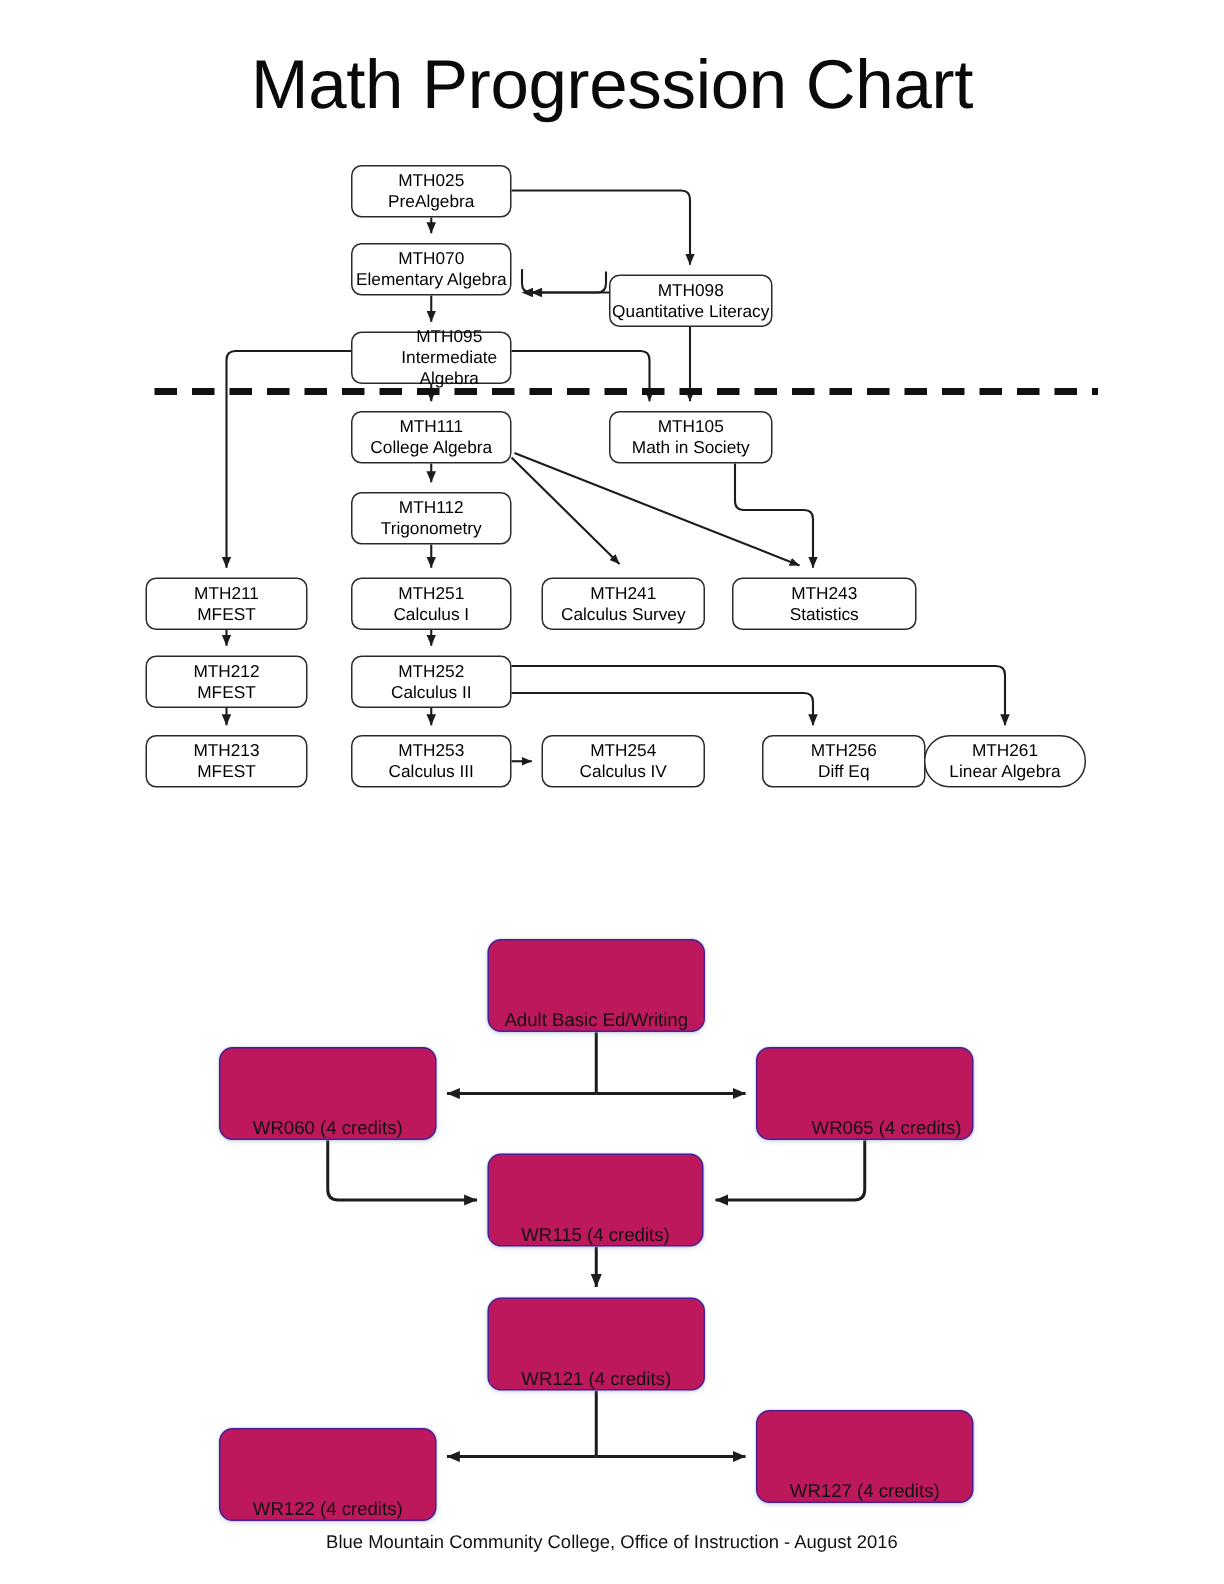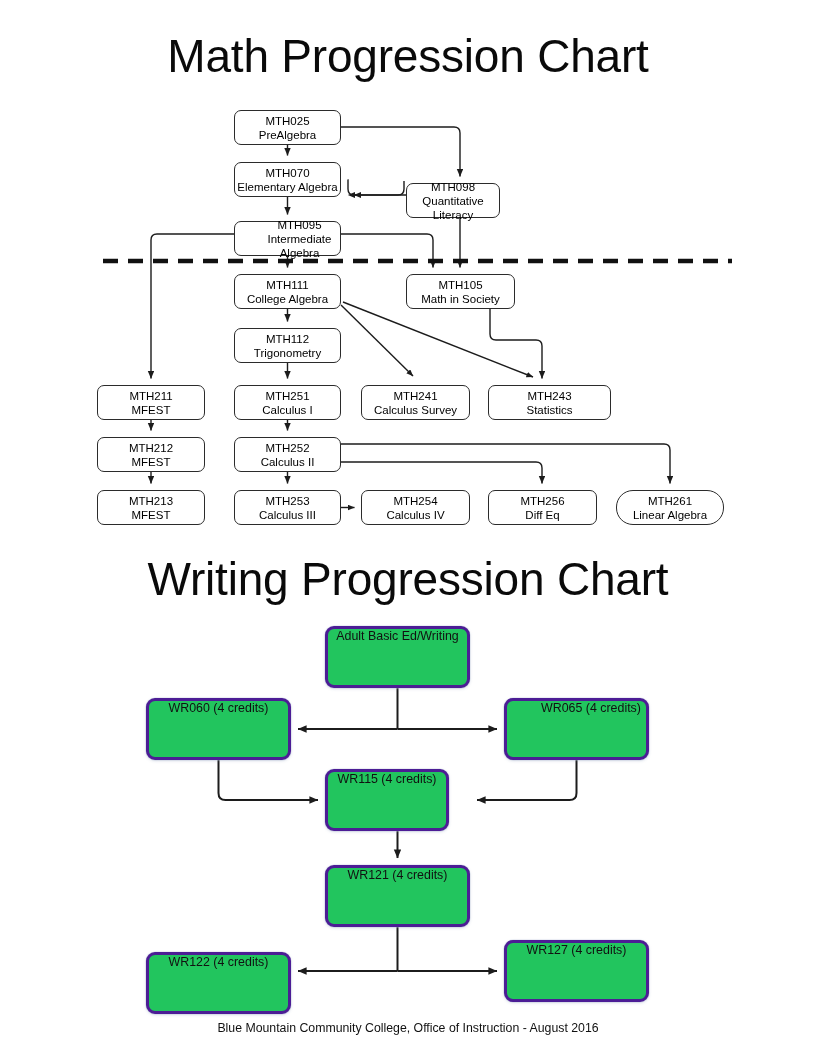--- a/index.html
+++ b/index.html
@@ -26,23 +26,23 @@
     display:flex;flex-direction:column;align-items:center;justify-content:center;
     font-size:11.5px;line-height:14px;color:#000;text-align:center;
     z-index:3;
   }
   .mbox .code{display:block;}
   .mbox .name{display:block;}
 
   
   .wbox{
     position:absolute;box-sizing:border-box;
-    border:3px solid #4c1d95;border-radius:9px;background:#22c55e;
+    border:1px solid #4c1d95;border-radius:9px;background:#be185d;
     box-shadow:0 1px 3px rgba(120,140,175,0.30), 0 0 0 0.5px rgba(200,210,225,0.55);
-    display:flex;align-items:flex-start;justify-content:center;
+    display:flex;align-items:flex-end;justify-content:center;
     font-size:12.4px;color:#111;text-align:center;
     z-index:3;
   }
 
   .footer{
     position:absolute;left:0;width:816px;text-align:center;
     top:1021px;font-size:12.3px;color:#111;
   }
 </style>
 </head>
@@ -112,21 +112,21 @@
 
   <div id="math-boxes">
       <div class="mbox" style="left: 234px; top: 110px; width: 107px; height: 35px;">
         <span class="code">MTH025</span>
         <span class="name">PreAlgebra</span>
       </div>
       <div class="mbox" style="left: 234px; top: 162px; width: 107px; height: 35px;">
         <span class="code">MTH070</span>
         <span class="name">Elementary Algebra</span>
       </div>
-      <div class="mbox" style="left: 406px; top: 183px; width: 94px; height: 35px;">
+      <div class="mbox" style="left: 406px; top: 183px; width: 109px; height: 35px;">
         <span class="code">MTH098</span>
         <span class="name">Quantitative Literacy</span>
       </div>
       <div class="mbox" style="left: 234px; top: 221px; width: 107px; height: 35px; padding-left: 24px;">
         <span class="code">MTH095</span>
         <span class="name">Intermediate Algebra</span>
       </div>
       <div class="mbox" style="left: 234px; top: 274px; width: 107px; height: 35px;">
         <span class="code">MTH111</span>
         <span class="name">College Algebra</span>
@@ -168,31 +168,30 @@
         <span class="name">MFEST</span>
       </div>
       <div class="mbox" style="left: 234px; top: 490px; width: 107px; height: 35px;">
         <span class="code">MTH253</span>
         <span class="name">Calculus III</span>
       </div>
       <div class="mbox" style="left: 361px; top: 490px; width: 109px; height: 35px;">
         <span class="code">MTH254</span>
         <span class="name">Calculus IV</span>
       </div>
-      <div class="mbox" style="left: 488px; top: 490px; width: 109px; height: 35px;">
+      <div class="mbox" style="left: 508px; top: 490px; width: 109px; height: 35px;">
         <span class="code">MTH256</span>
         <span class="name">Diff Eq</span>
       </div>
       <div class="mbox" style="left: 616px; top: 490px; width: 108px; height: 35px; border-radius: 17px;">
         <span class="code">MTH261</span>
         <span class="name">Linear Algebra</span>
       </div>
     </div>
 
-  <h1 class="chart-title" id="writing-title">Writing Progression Chart</h1>
 
   <svg class="layer" id="writing-lines">
     <g fill="none" stroke="#1c1c1c" stroke-width="2">
 
       <path d="M397.5,688 L397.5,729"></path>
 
       <path d="M397.5,729 L298,729" marker-end="url(#ah2)"></path>
 
       <path d="M397.5,729 L497,729" marker-end="url(#ah2)"></path>
 
@@ -216,21 +215,21 @@
   <div id="writing-boxes">
       <div class="wbox" style="left: 325px; top: 626px; width: 145px; height: 62px;">
         <span>Adult Basic Ed/Writing</span>
       </div>
       <div class="wbox" style="left: 146px; top: 698px; width: 145px; height: 62px;">
         <span>WR060 (4 credits)</span>
       </div>
       <div class="wbox" style="left: 504px; top: 698px; width: 145px; height: 62px; padding-left: 29px;">
         <span>WR065 (4 credits)</span>
       </div>
-      <div class="wbox" style="left: 325px; top: 769px; width: 124px; height: 62px;">
+      <div class="wbox" style="left: 325px; top: 769px; width: 144px; height: 62px;">
         <span>WR115 (4 credits)</span>
       </div>
       <div class="wbox" style="left: 325px; top: 865px; width: 145px; height: 62px;">
         <span>WR121 (4 credits)</span>
       </div>
       <div class="wbox" style="left: 146px; top: 940px; width: 145px; height: 62px; margin-top: 12px;">
         <span>WR122 (4 credits)</span>
       </div>
       <div class="wbox" style="left: 504px; top: 940px; width: 145px; height: 62px;">
         <span>WR127 (4 credits)</span>

